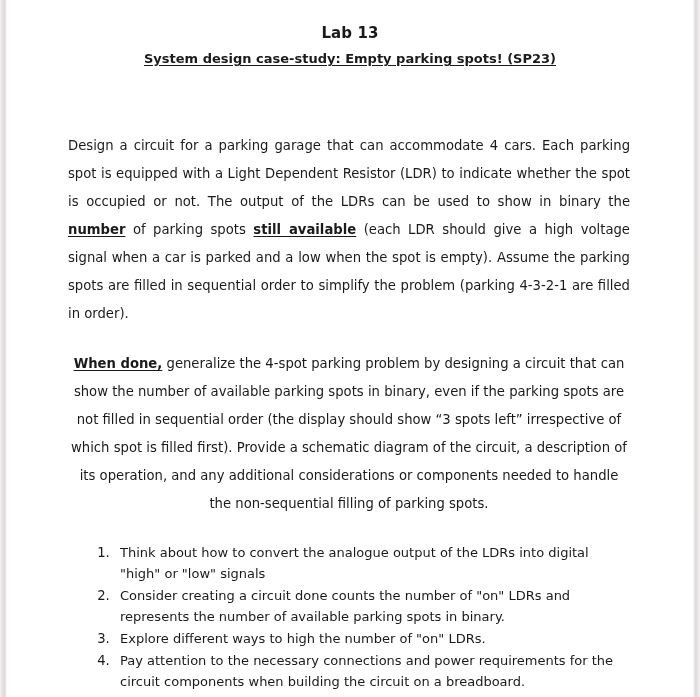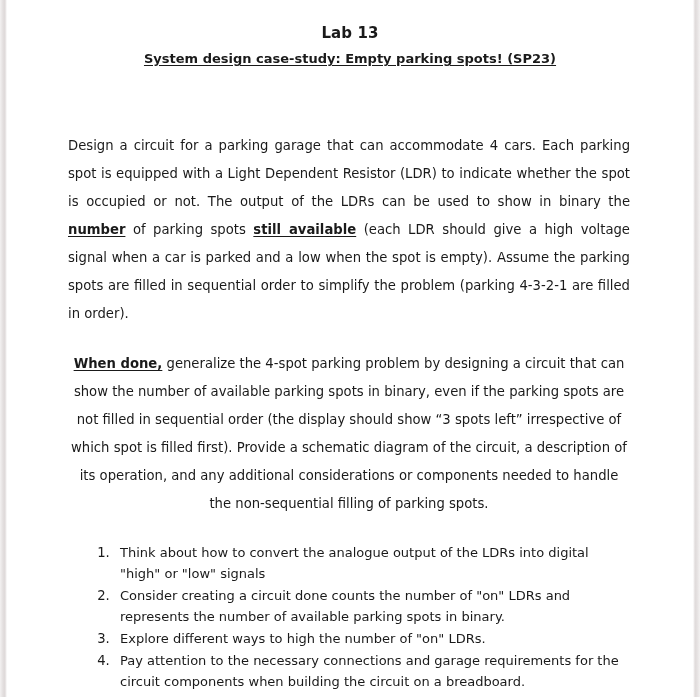--- a/index.html
+++ b/index.html
@@ -139,17 +139,17 @@
 
     <div class="gap-after-p2"></div>
 
 
     <div class="gap-after-hints"></div>
 
     <ol class="steps">
       <li>Think about how to convert the analogue output of the LDRs into digital "high" or "low" signals</li>
       <li>Consider creating a circuit done counts the number of "on" LDRs and represents the number of available parking spots in binary.</li>
       <li>Explore different ways to high the number of "on" LDRs.</li>
-      <li>Pay attention to the necessary connections and garage requirements for the circuit components when building the circuit on a breadboard.</li>
+      <li>Pay attention to the necessary connections and power requirements for the circuit components when building the circuit on a breadboard.</li>
     </ol>
 
   </div>
 </div>
 
 </body></html>

